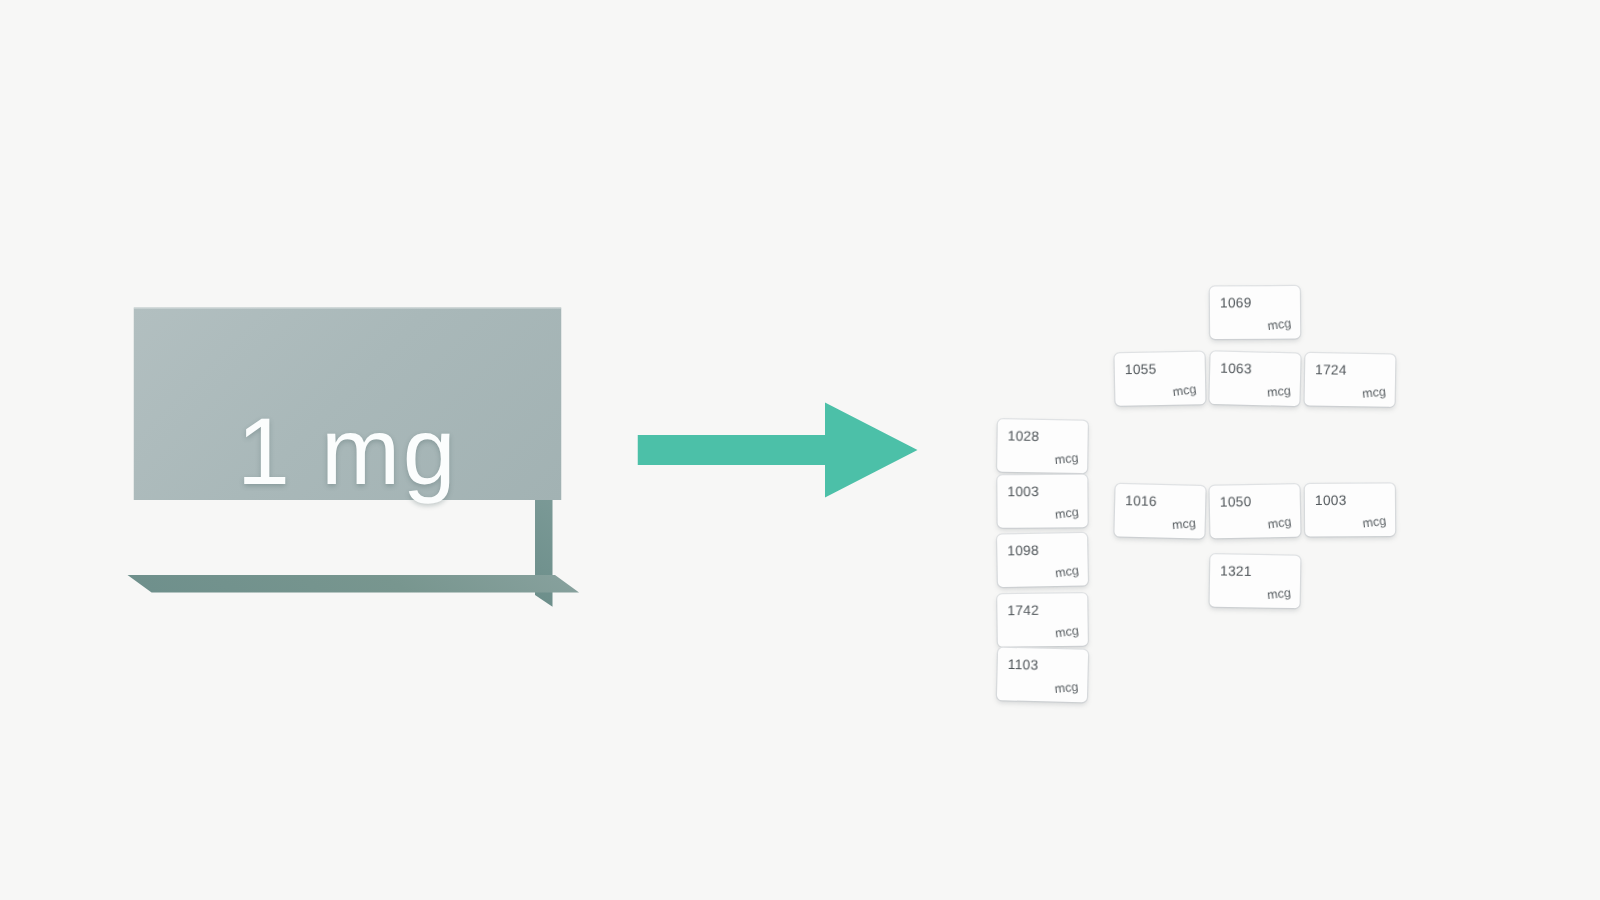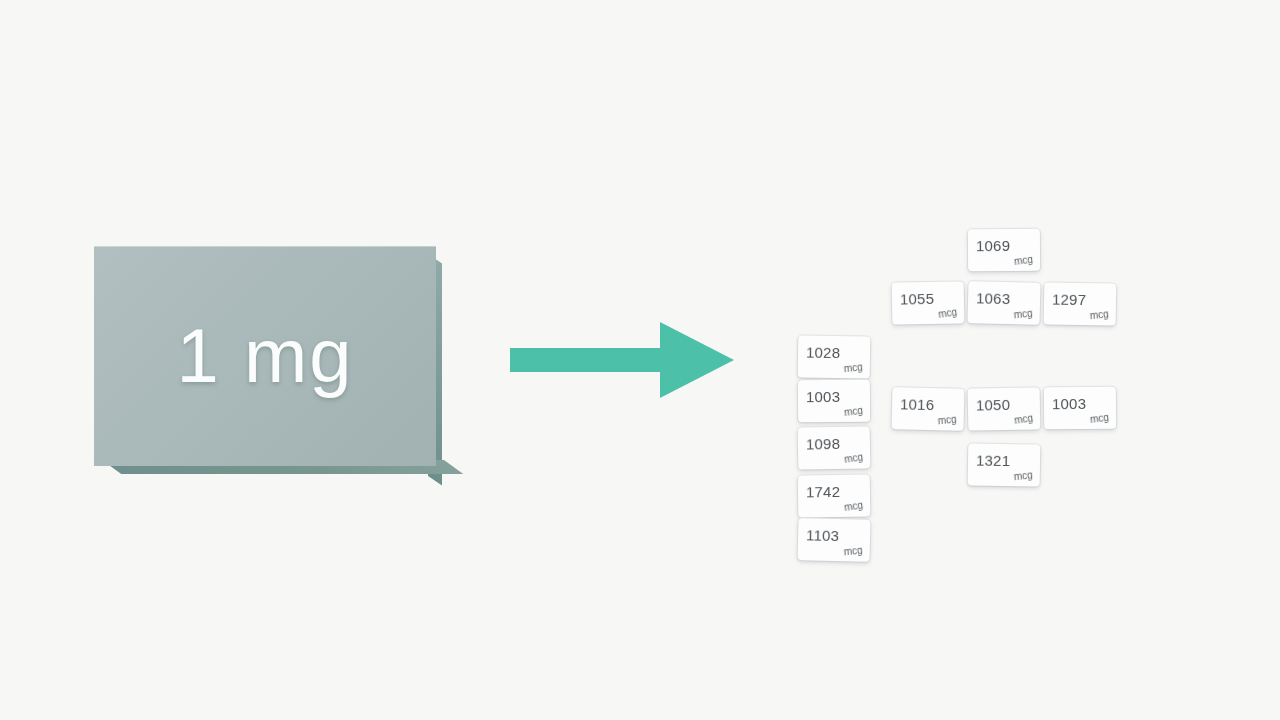--- a/index.html
+++ b/index.html
@@ -45,28 +45,28 @@
     left: 8px;
     top: 214px;
     width: 342px;
     height: 14px;
     background: linear-gradient(90deg, #6f908c 0%, #78968f 60%, #86a09c 100%);
     transform: skewX(54deg);
     transform-origin: top left;
   }
   .source-block .face-front {
     position: absolute;
-    left: 0;
+    left: 13px;
     top: 0;
     width: 342px;
-    height: 220px;
+    height: 154px;
     background: linear-gradient(135deg, #b2bfc0 0%, #a9b8b9 48%, #a2b2b3 100%);
     box-shadow: 0 1px 0 rgba(255,255,255,0.35) inset;
     display: flex;
-    align-items: center;
+    align-items: flex-end;
     justify-content: center;
   }
   .source-label {
     font-size: 76px;
     font-weight: 300;
     color: #fbfdfd;
     letter-spacing: 2px;
     text-shadow: 0 2px 4px rgba(60,85,85,0.30);
     line-height: 1;
     user-select: none;
@@ -111,21 +111,21 @@
     background: #fdfdfd;
     border-radius: 4px;
     box-shadow: 0 2px 4px rgba(130,135,140,0.30),
                 0 0 0 1px rgba(225,227,229,0.85);
     flex: 0 0 auto;
   }
   .unit-card .unit-value {
     position: absolute;
     left: 8px;
     top: 8px;
-    font-size: 15px;
+    font-size: 11px;
     color: #4e5458;
     letter-spacing: 0.2px;
     filter: blur(0.35px);
     white-space: nowrap;
   }
   .unit-card .unit-suffix {
     position: absolute;
     right: 7px;
     bottom: 5px;
     font-size: 10px;
@@ -173,21 +173,21 @@
     <div class="cluster-row row-1">
       <div class="unit-card j1">
         <span class="unit-value">1055</span>
         <span class="unit-suffix">mcg</span>
       </div>
       <div class="unit-card j4">
         <span class="unit-value">1063</span>
         <span class="unit-suffix">mcg</span>
       </div>
       <div class="unit-card j2">
-        <span class="unit-value">1297</span>
+        <span class="unit-value">1724</span>
         <span class="unit-suffix">mcg</span>
       </div>
     </div>
 
     <div class="cluster-row row-2">
       <div class="unit-card j2">
         <span class="unit-value">1028</span>
         <span class="unit-suffix">mcg</span>
       </div>
       <div class="unit-card j3">

